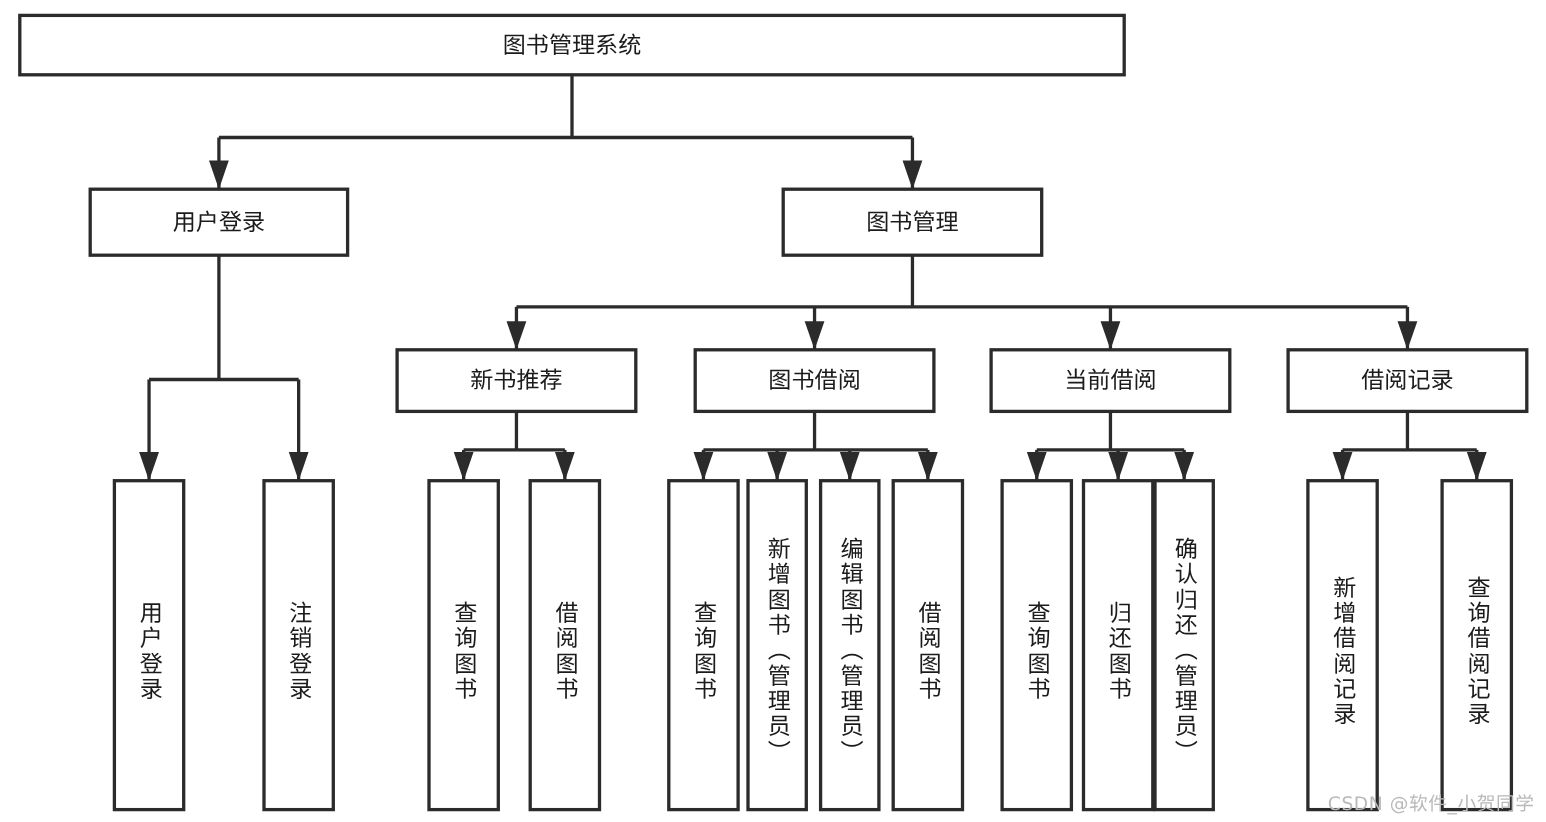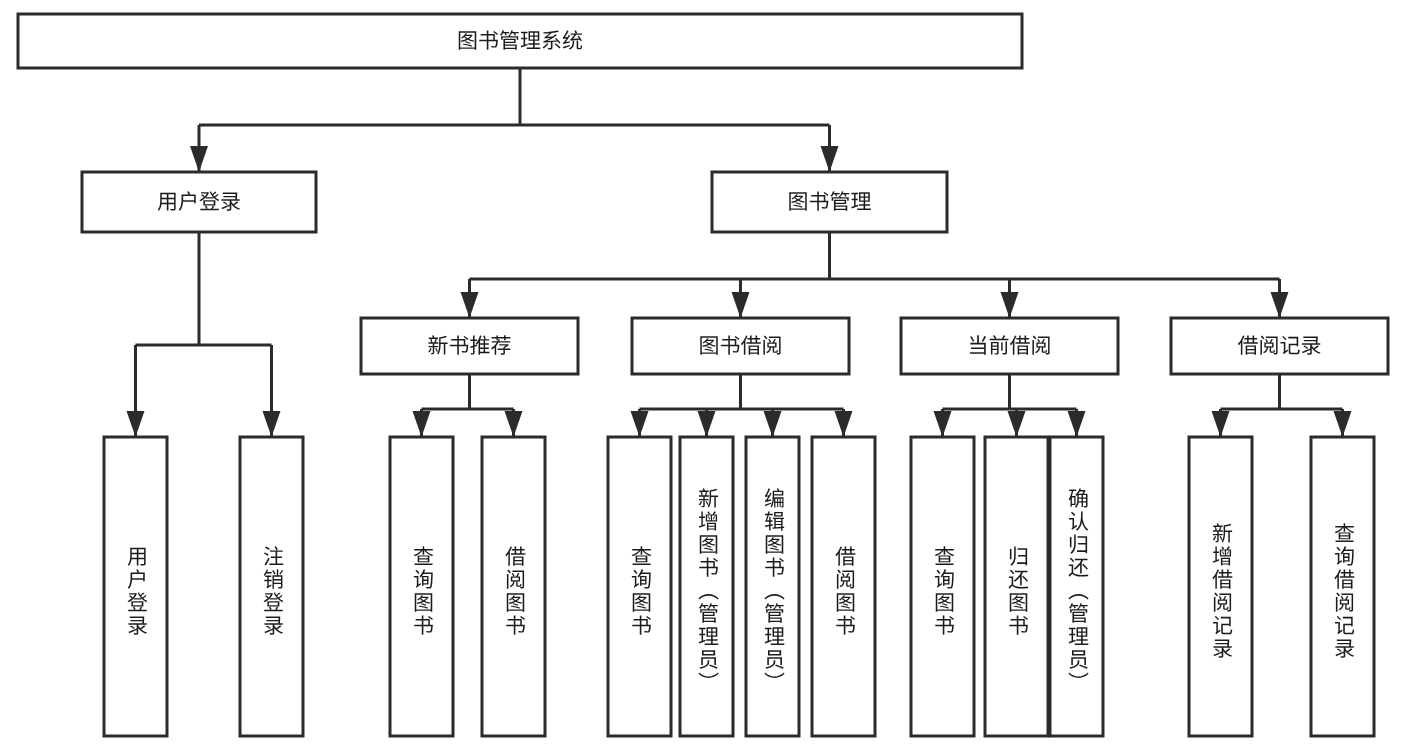--- a/index.html
+++ b/index.html
@@ -241,13 +241,14 @@
         </g>
         <g>
           <rect x="1311" y="437" width="63" height="299" class="node-box"></rect>
           <foreignObject x="1313" y="451" width="59" height="281"><div xmlns="http://www.w3.org/1999/xhtml" class="vlabel-wrap">
               <div class="vlabel-inner" style="margin-top: 72px;">查询借阅记录</div>
             </div></foreignObject>
         </g>
       </g>
     </svg>
 
+  <div class="watermark">CSDN @软件_小贺同学</div>
 </div>
 
 </body></html>

